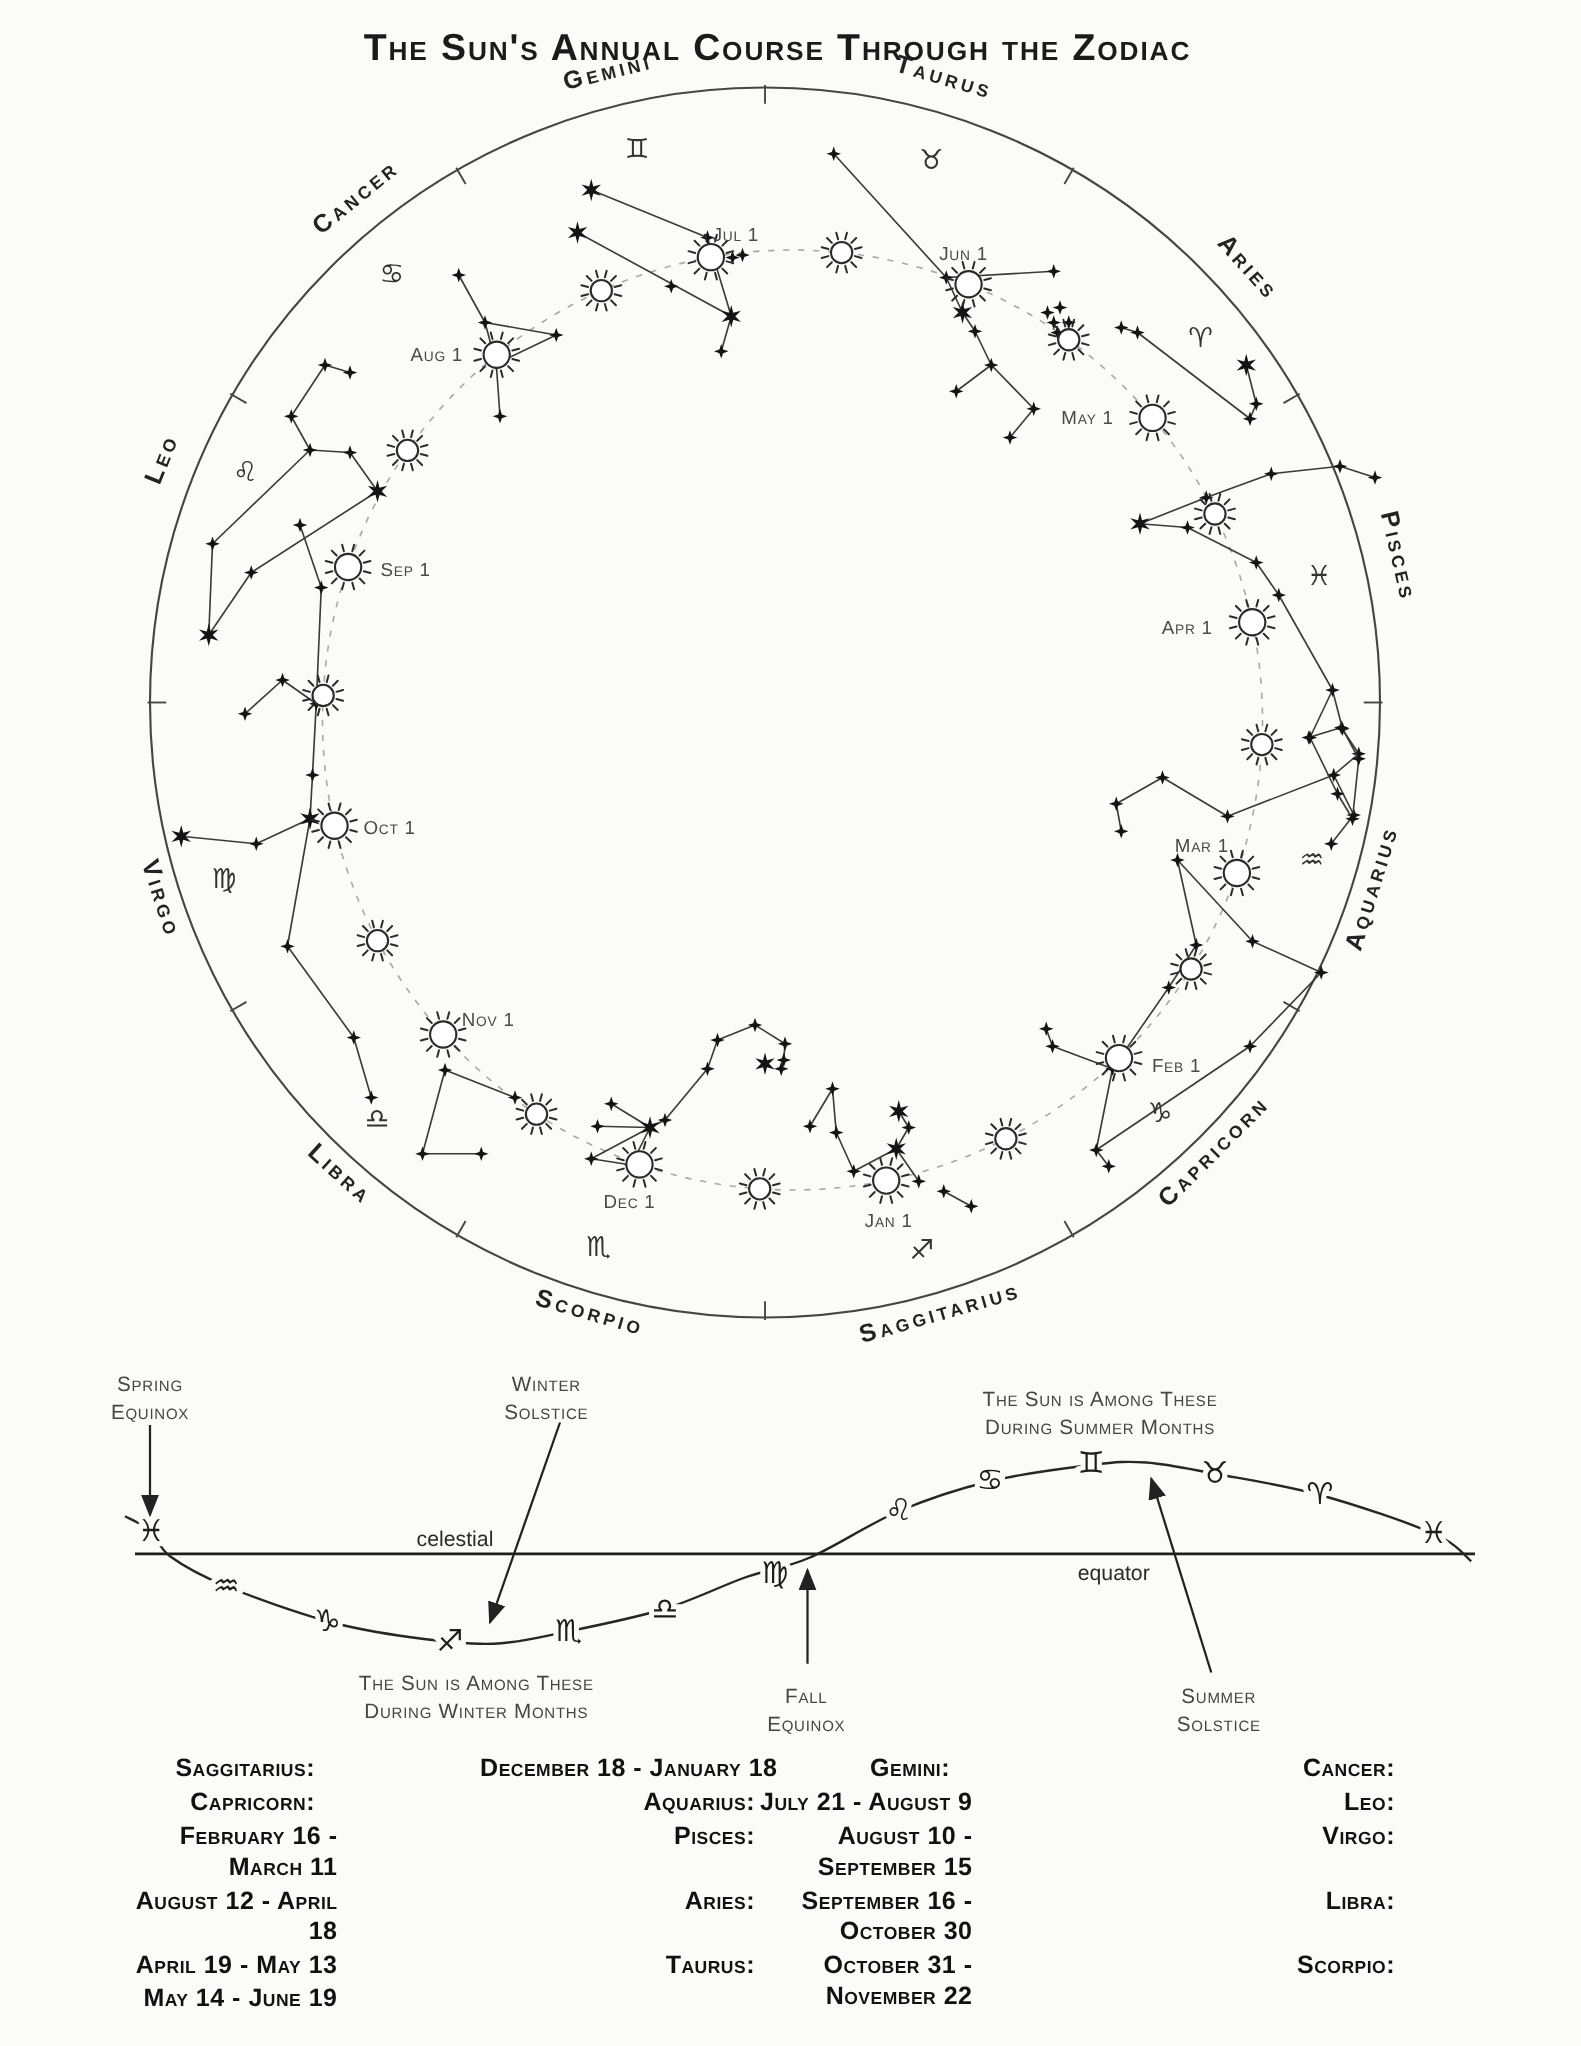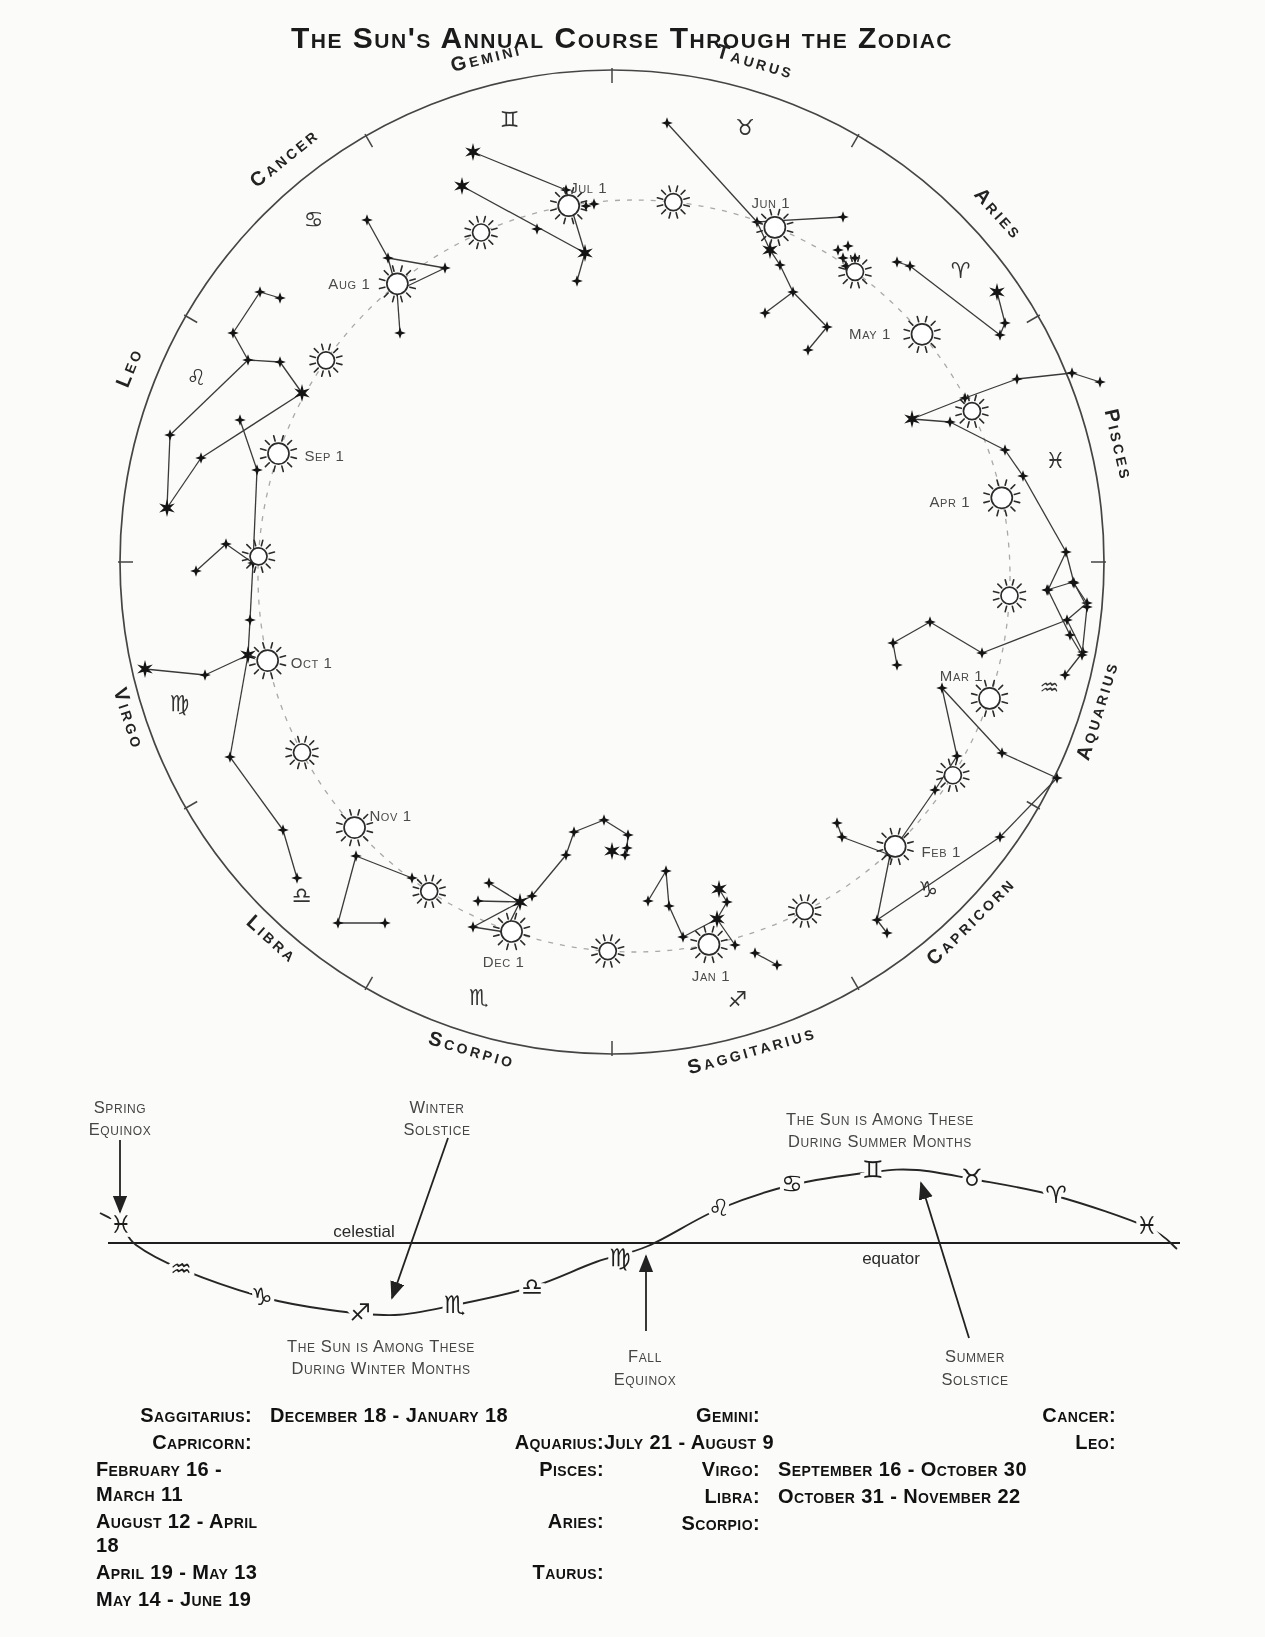--- a/index.html
+++ b/index.html
@@ -30,21 +30,21 @@
   .ringsym { font-family:"DejaVu Sans", sans-serif; }
   .ann    { font-size:16.5px; fill:#454545; letter-spacing:0.6px; font-variant:small-caps; }
   .plain  { font-size:17px; fill:#2a2a2a; }
   .arrow  { stroke:#222; stroke-width:1.8; fill:none; }
   #date-table { position:absolute; top:1393px; left:0; width:1265px; height:244px; }
   .tcol { position:absolute; top:10px; display:grid; row-gap:2.5px;
           font-weight:bold; font-size:20px; color:#111; letter-spacing:0.4px; line-height:24.5px; }
   #tcol-left  { left:96px;  grid-template-columns:174px 352px; }
   #tcol-right { left:604px; grid-template-columns:174px 356px; }
   .tlabel { text-align:right; padding-right:18px; }
-  .tval   { text-align:left; }
+  .tval   { text-align:right; }
 </style>
 </head>
 <body>
 
 <div class="page">
   <svg id="diagram" width="1265" height="1393" viewBox="0 0 1265 1393">
     <defs>
       <marker id="arrowhead" markerWidth="11" markerHeight="9" refX="9" refY="4" orient="auto">
         <path d="M0,0 L10,4 L0,8 Z" fill="#222"></path>
       </marker>
@@ -741,20 +741,21 @@
         <span class="tlabel sc">Aries:</span>
         <span class="tval sc">April 19 - May 13</span>
         <span class="tlabel sc">Taurus:</span>
         <span class="tval sc">May 14 - June 19</span>
       </div>
       <div class="tcol" id="tcol-right">
         <span class="tlabel sc">Gemini:</span>
         <span class="tlabel sc">Cancer:</span>
         <span class="tval sc">July 21 - August 9</span>
         <span class="tlabel sc">Leo:</span>
+        <span class="tval sc">August 10 - September 15</span>
         <span class="tlabel sc">Virgo:</span>
         <span class="tval sc">September 16 - October 30</span>
         <span class="tlabel sc">Libra:</span>
         <span class="tval sc">October 31 - November 22</span>
         <span class="tlabel sc">Scorpio:</span>
       </div>
     </div>
 </div>
 
 </body></html>

